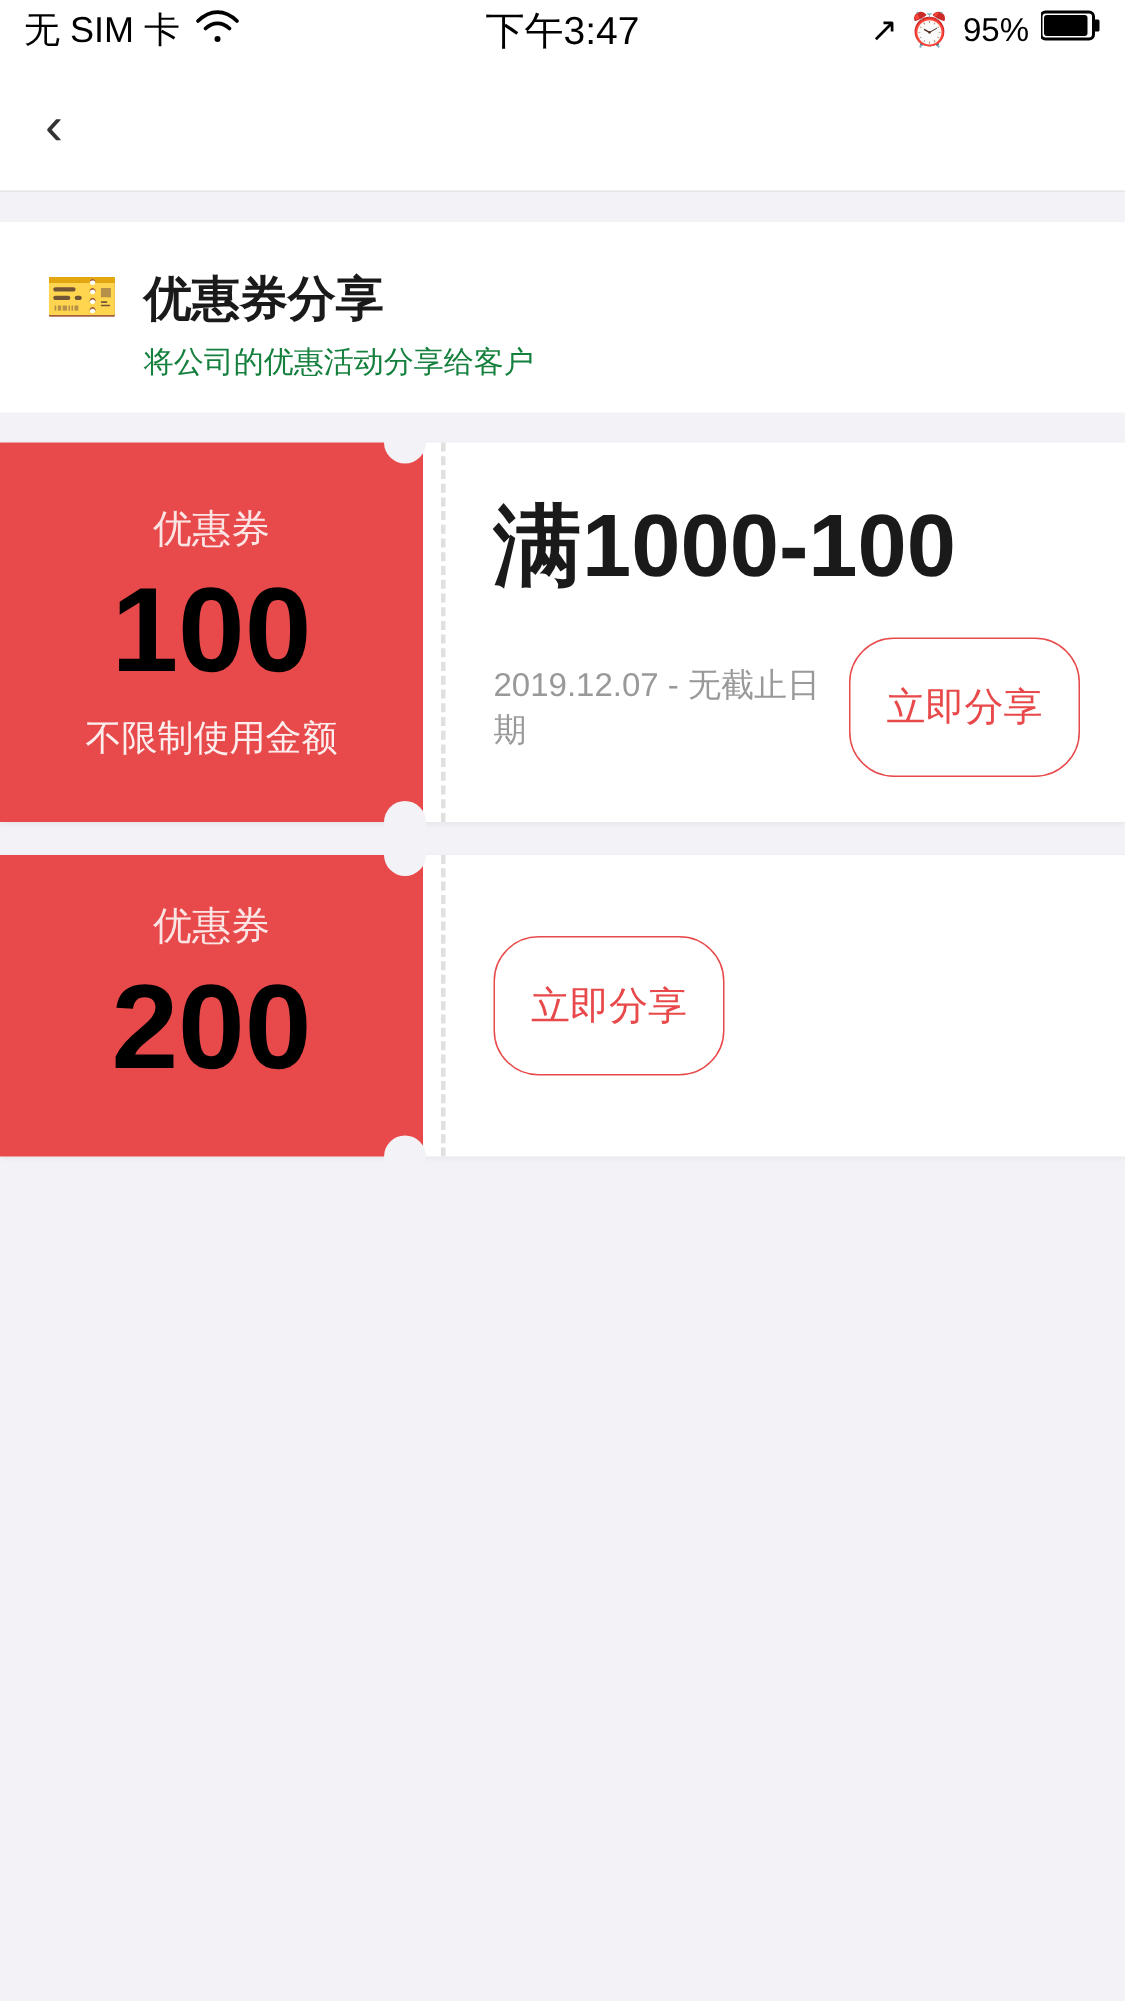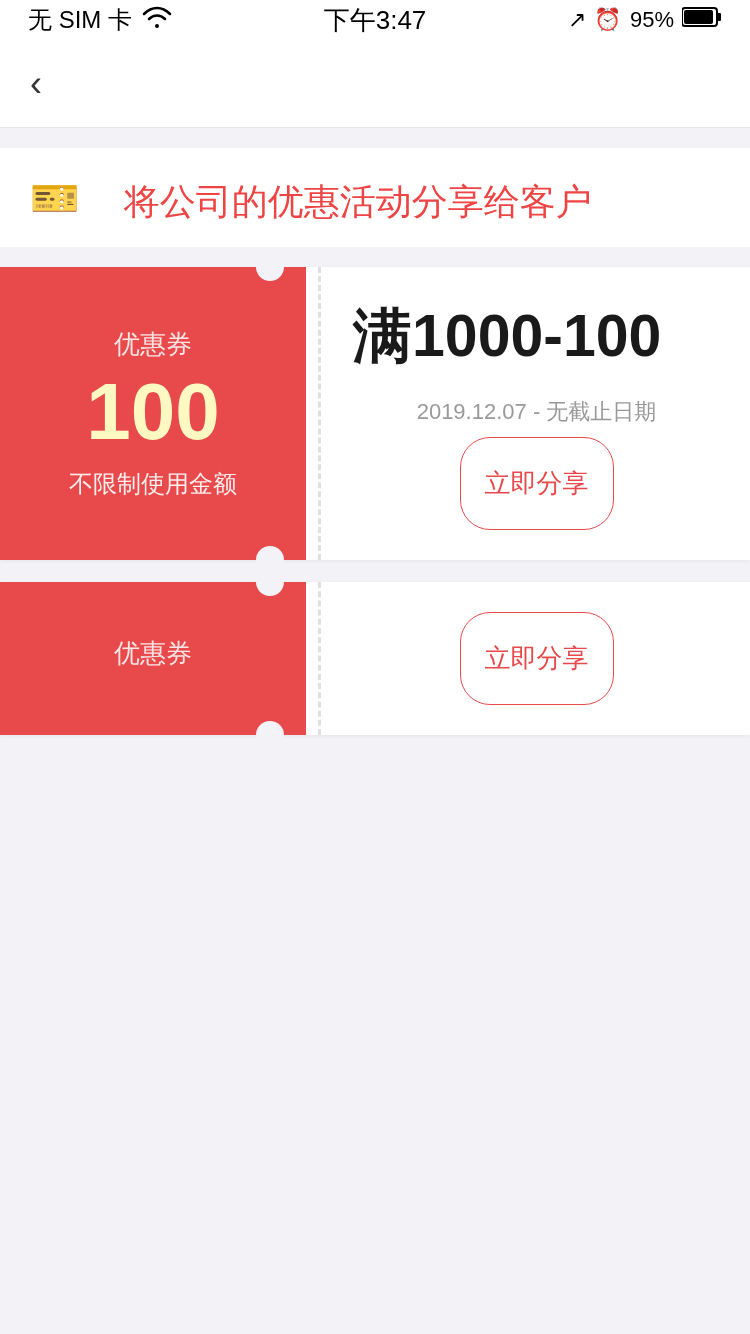--- a/index.html
+++ b/index.html
@@ -12,21 +12,21 @@
       overflow-x: hidden;
     }
 
     
     .status-bar {
       height: 40px;
       background: #fff;
       display: flex;
       align-items: center;
       justify-content: space-between;
-      padding: 0 28px;
+      padding: 0 16px;
       font-size: 24px;
       font-weight: 500;
       gap: 33px;
     }
     .status-left {
       display: flex;
       align-items: center;
       gap: 10px;
       font-size: 24px;
     }
@@ -80,44 +80,43 @@
       font-size: 40px;
       line-height: 1;
     }
     .section-text h2 {
       font-size: 32px;
       font-weight: 600;
       color: #1a1a1a;
       margin-bottom: 6px;
     }
     .section-text p {
-      font-size: 36px;
-      color: #ef4444;
-      margin-left: 28px;
+      font-size: 20px;
+      color: #15803d;
     }
 
     
     .coupon-list {
       margin-top: 20px;
       padding: 0 0;
     }
 
     
     .coupon-card {
       background: #fff;
       margin: 0 0 2px 0;
       display: flex;
       align-items: stretch;
       position: relative;
       box-shadow: 0 1px 4px rgba(0,0,0,0.06);
     }
 
     
     .coupon-left {
-      width: 306px;
+      width: 282px;
       background: #e8494a;
       display: flex;
       flex-direction: column;
       align-items: center;
       justify-content: center;
       padding: 30px 20px;
       position: relative;
       color: #fff;
     }
     
@@ -134,21 +133,21 @@
     }
 
     .coupon-label {
       font-size: 26px;
       color: rgba(255,255,255,0.85);
       margin-bottom: 10px;
     }
     .coupon-amount {
       font-size: 80px;
       font-weight: 700;
-      color: #fef9c3;
+      color: #000000;
       line-height: 1;
       margin-bottom: 16px;
     }
     .coupon-condition {
       font-size: 24px;
       color: rgba(255,255,255,0.9);
       text-align: right;
     }
 
     
@@ -162,21 +161,20 @@
     }
     .coupon-title {
       font-size: 59px;
       font-weight: 700;
       color: #1a1a1a;
     }
     .coupon-meta {
       display: flex;
       align-items: center;
       gap: 10px;
-      flex-direction: column;
     }
     .coupon-date {
       font-size: 22px;
       color: #999;
     }
     .coupon-share-btn {
       border: 1.5px solid #e8494a;
       border-radius: 30px;
       padding: 28px 24px;
       font-size: 26px;
@@ -244,20 +242,21 @@
   </div>
 </div>
 
 <div class="nav-bar">
   <div class="nav-back">‹</div>
 </div>
 
 <div class="section-header">
   <div class="section-icon">🎫</div>
   <div class="section-text">
+    <h2>优惠券分享</h2>
     <p>将公司的优惠活动分享给客户</p>
   </div>
 </div>
 
 <div class="coupon-list">
 
   <div style="position:relative; margin-bottom: 0;">
     <div class="notch-top"></div>
     <div class="notch-bottom"></div>
     <div class="coupon-card">
@@ -278,20 +277,21 @@
   </div>
 
   <div style="height: 20px; background: #f2f2f7;"></div>
 
   <div style="position:relative;">
     <div class="notch-top"></div>
     <div class="notch-bottom"></div>
     <div class="coupon-card">
       <div class="coupon-left">
         <div class="coupon-label">优惠券</div>
+        <div class="coupon-amount">200</div>
       </div>
       <div style="width:2px; background:#fff; position:relative; border-left: 3px dashed #e0e0e0; margin: 0 12px;"></div>
       <div class="coupon-right">
         <div class="coupon-meta">
           <button class="coupon-share-btn">立即分享</button>
         </div>
       </div>
     </div>
   </div>
 

